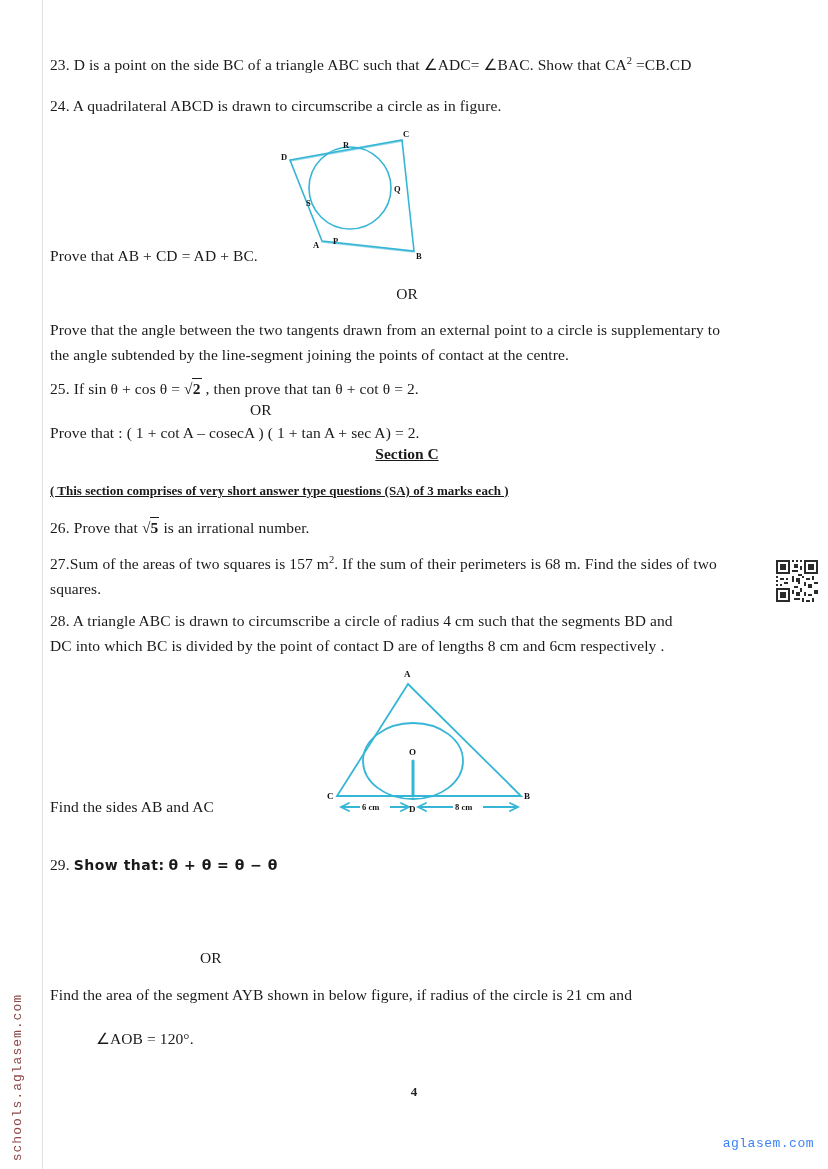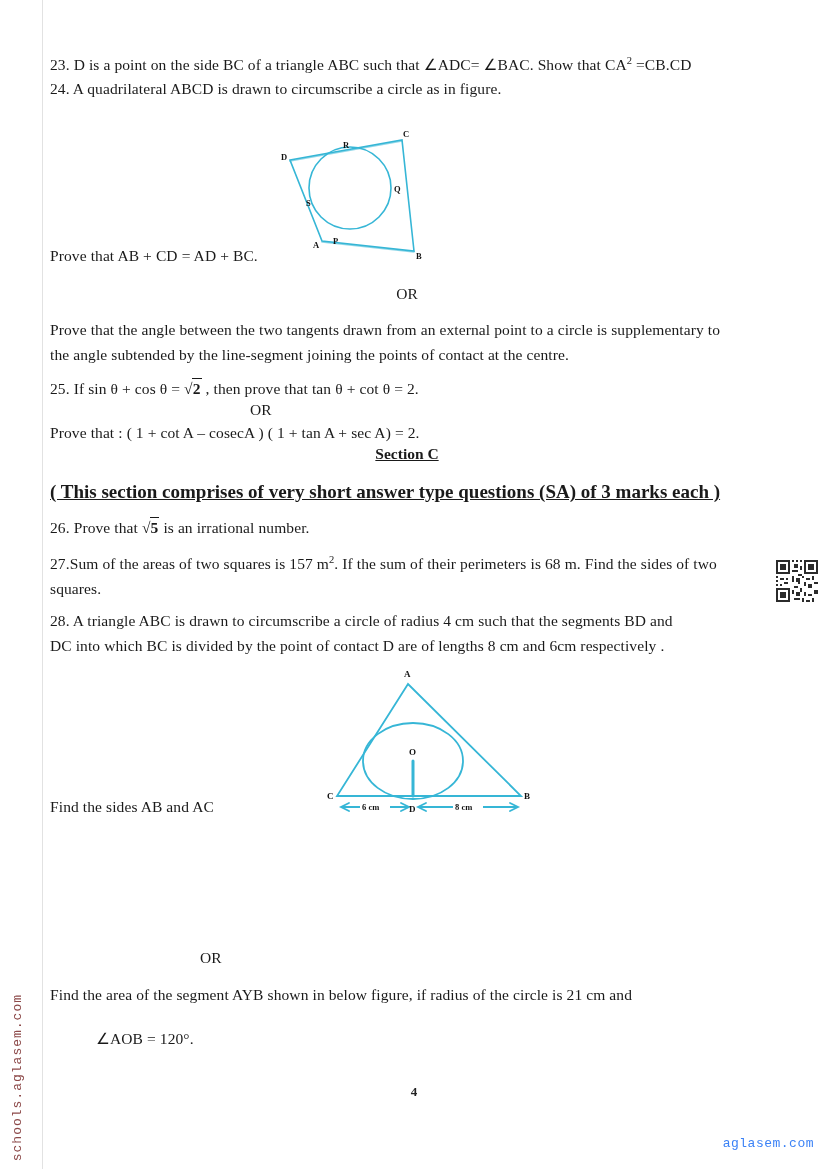--- a/index.html
+++ b/index.html
@@ -96,21 +96,21 @@
 
   .sec-head {
     font-weight: bold;
     text-decoration: underline;
     font-size: 15.5px;
   }
 
   .sec-note {
     font-weight: bold;
     text-decoration: underline;
-    font-size: 19px;
+    font-size: 13px;
   }
 
   .mono-theta {
     font-family: "DejaVu Sans", sans-serif;
     font-weight: bold;
     font-size: 14px;
     letter-spacing: 0.5px;
   }
 
   sup { font-size: 0.68em; vertical-align: super; }
@@ -135,21 +135,21 @@
 
   <div class="left-rule"></div>
 
   <div class="content abs" style="top:54px;">
     <p class="q">
       <span>23.</span>
       <span>D is a point on the side BC of a triangle ABC such that ∠ADC= ∠BAC. Show that CA</span><sup>2</sup><span> =CB.CD</span>
     </p>
   </div>
 
-  <div class="content abs" style="top:79px;">
+  <div class="content abs" style="top:96px;">
     <p class="q">
       <span>24.</span>
       <span>A quadrilateral ABCD is drawn to circumscribe a circle as in figure.</span>
     </p>
   </div>
 
   <div class="abs" style="left:272px; top:126px;">
     <svg width="170" height="140" viewBox="0 0 170 140">
       <g stroke="#36b6d6" stroke-width="1.6" fill="none" stroke-linecap="round">
 
@@ -324,20 +324,27 @@
         <rect x="128" y="139" width="30" height="11" fill="#ffffff"></rect>
         <text x="130" y="148">8 cm</text>
       </g>
     </svg>
   </div>
 
   <div class="content abs" style="top:797px;">
     <p class="q">Find the sides AB and AC</p>
   </div>
 
+  <div class="content abs" style="top:855px;">
+    <p class="q">
+      <span>29.</span>
+      <span class="mono-theta">Show that:</span>
+      <span class="mono-theta">θ + θ = θ − θ</span>
+    </p>
+  </div>
 
 
   <div class="abs" style="left:200px; top:948px;">
     <p class="q">OR</p>
   </div>
 
   <div class="content abs" style="top:985px;">
     <p class="q">Find the area of the segment AYB shown in below figure, if radius of the circle is 21 cm and</p>
     <p class="q" style="margin-top:23px; padding-left:46px;">∠AOB = 120°.</p>
   </div>

